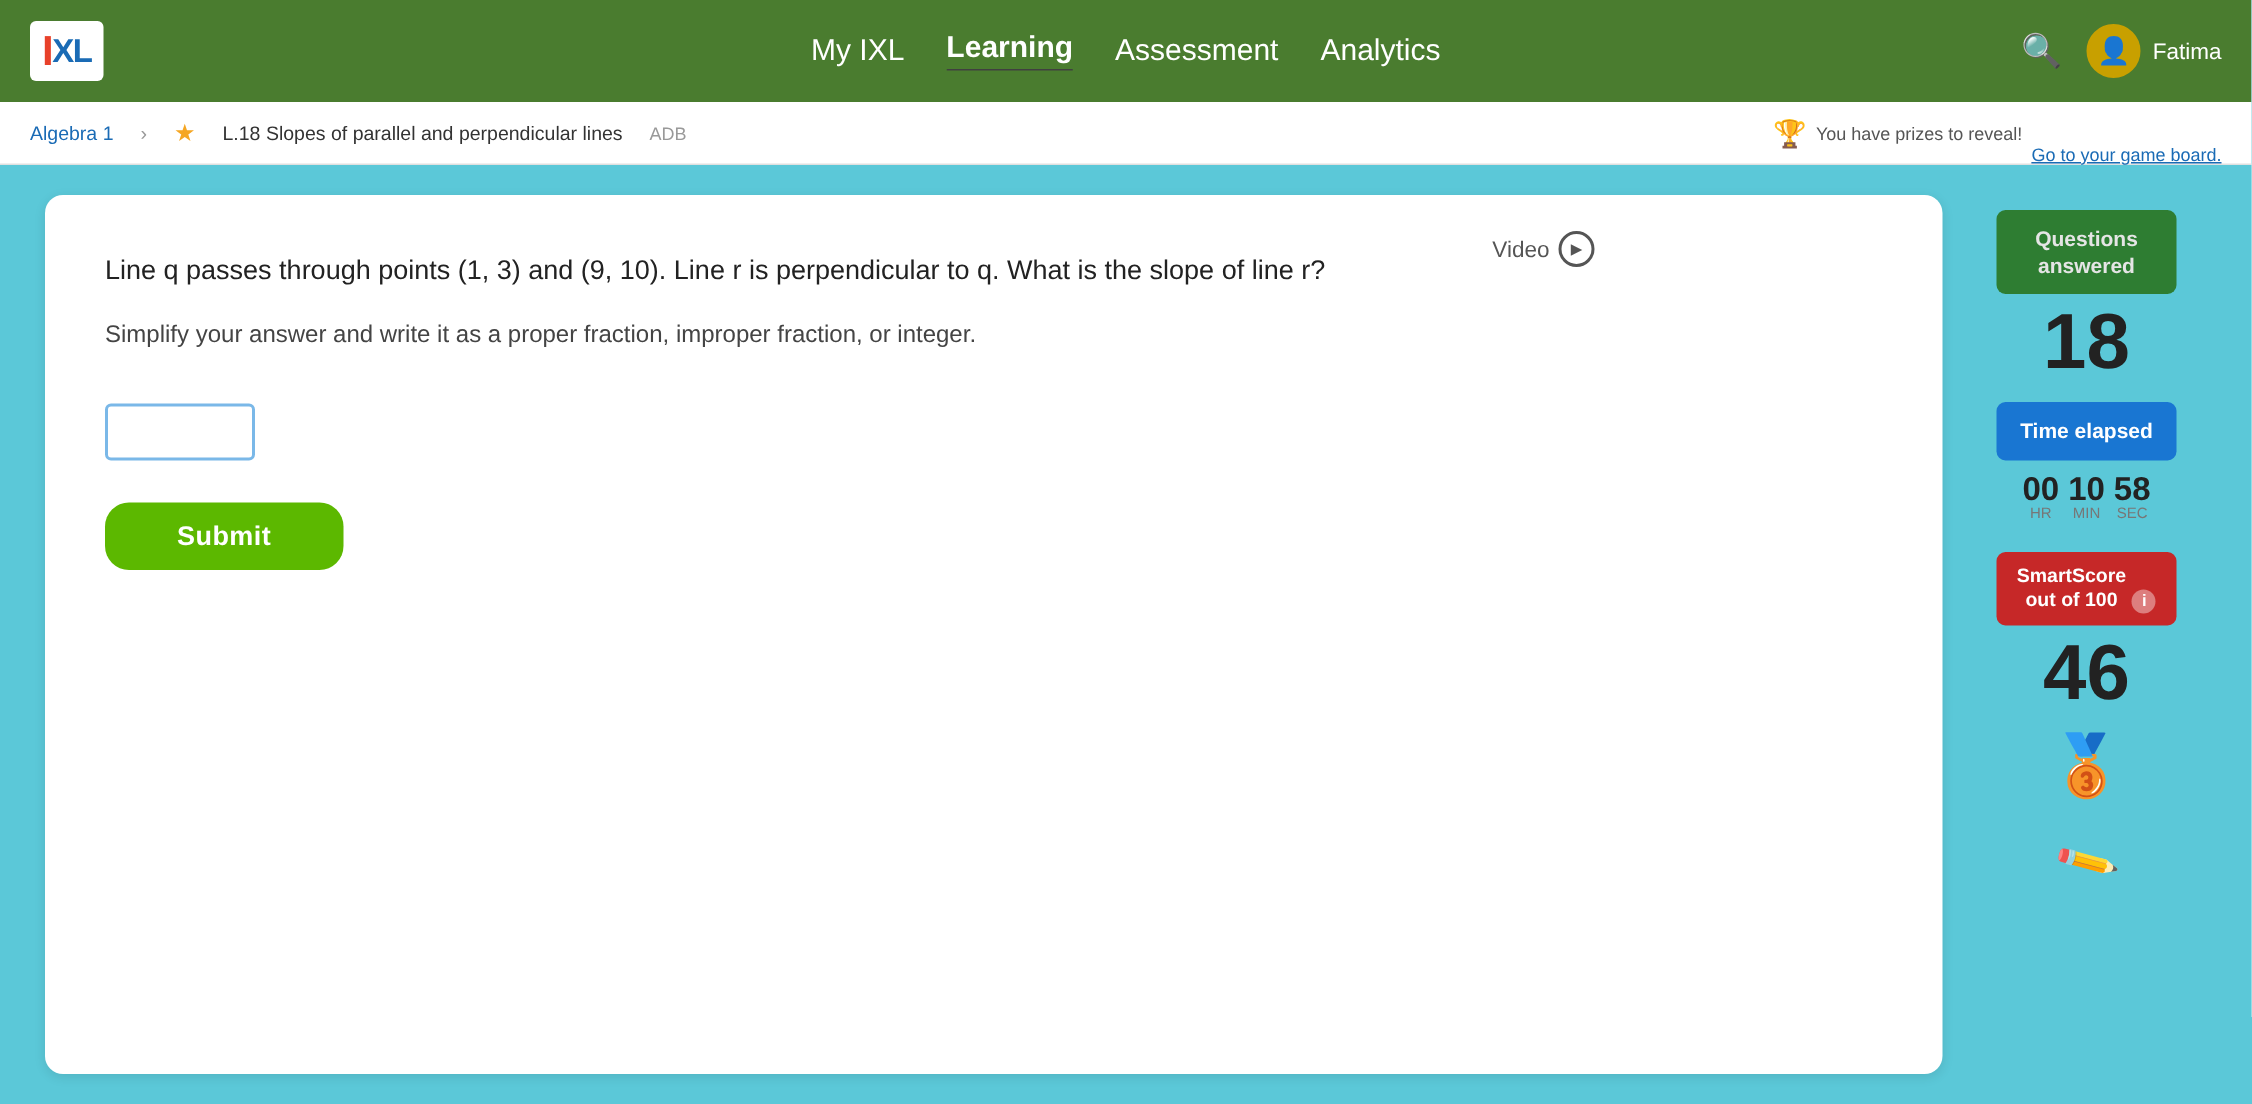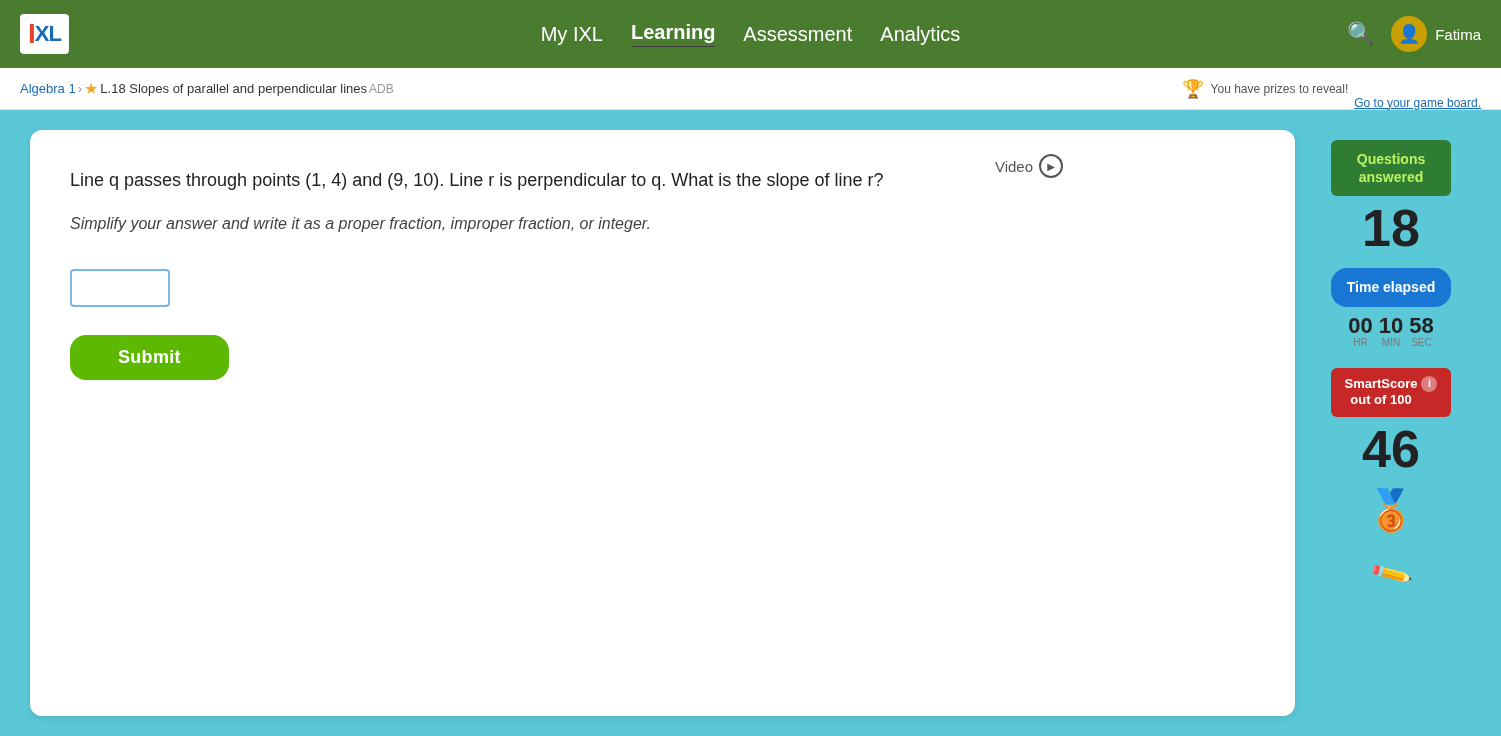--- a/index.html
+++ b/index.html
@@ -89,21 +89,21 @@
       height: 42px;
       display: flex;
       align-items: center;
       padding: 0 20px;
       border-bottom: 1px solid #e0e0e0;
       justify-content: space-between;
     }
     .breadcrumb {
       display: flex;
       align-items: center;
-      gap: 2px;
+      gap: 18px;
       font-size: 13px;
       color: #333;
     }
     .breadcrumb-link { color: #1a6bb5; cursor: pointer; text-decoration: none; }
     .breadcrumb-sep { color: #999; }
     .breadcrumb-star { color: #f5a623; font-size: 16px; }
     .breadcrumb-title { font-weight: 500; color: #333; }
     .breadcrumb-id { color: #999; font-size: 12px; }
     .prize-notice {
       display: flex;
@@ -133,21 +133,20 @@
       position: relative;
       box-shadow: 0 2px 8px rgba(0,0,0,0.1);
     }
     .question-text {
       font-size: 18px;
       color: #222;
       line-height: 1.6;
       margin-bottom: 20px;
     }
     .question-instruction {
-      font-style: italic;
       font-size: 16px;
       color: #444;
       margin-bottom: 36px;
     }
     .answer-input {
       border: 2px solid #7ab8e8;
       border-radius: 4px;
       width: 100px;
       height: 38px;
       font-size: 16px;
@@ -197,21 +196,21 @@
     .right-panel {
       width: 160px;
       display: flex;
       flex-direction: column;
       align-items: center;
       gap: 0;
       padding-top: 10px;
     }
     .questions-answered-btn {
       background: #2e7d32;
-      color: #bef264;
+      color: #e5e5e5;
       border: none;
       border-radius: 6px;
       padding: 10px 14px;
       font-size: 14px;
       font-weight: 600;
       cursor: pointer;
       text-align: center;
       width: 120px;
       line-height: 1.3;
       margin-bottom: 6px;
@@ -220,21 +219,21 @@
       font-size: 52px;
       font-weight: 700;
       color: #222;
       margin-bottom: 14px;
       line-height: 1;
     }
     .time-elapsed-btn {
       background: #1976d2;
       color: white;
       border: none;
-      border-radius: 16px;
+      border-radius: 6px;
       padding: 10px 14px;
       font-size: 14px;
       font-weight: 600;
       cursor: pointer;
       text-align: center;
       width: 120px;
       line-height: 1.3;
       margin-bottom: 8px;
     }
     .time-display {
@@ -265,21 +264,21 @@
       padding: 8px 10px;
       font-size: 13px;
       font-weight: 600;
       cursor: pointer;
       text-align: center;
       width: 120px;
       line-height: 1.3;
       margin-bottom: 6px;
       margin-top: 14px;
       display: flex;
-      align-items: flex-start;
+      align-items: flex-end;
       justify-content: center;
       gap: 4px;
     }
     .smart-score-value {
       font-size: 52px;
       font-weight: 700;
       color: #222;
       line-height: 1;
       margin-bottom: 12px;
     }
@@ -354,21 +353,21 @@
 <div class="main-area">
 
   <div class="question-card">
 
     
     <button class="video-btn">
       <span>Video</span>
       <div class="video-circle">▶</div>
     </button>
 
-    <p class="question-text">Line q passes through points (1, 4) and (9, 10). Line r is perpendicular to q. What is the slope of line r?</p>
+    <p class="question-text">Line q passes through points (1, 3) and (9, 10). Line r is perpendicular to q. What is the slope of line r?</p>
     <p class="question-instruction">Simplify your answer and write it as a proper fraction, improper fraction, or integer.</p>
 
     <input class="answer-input" type="text" style="">
 
     <button class="submit-btn">Submit</button>
   </div>
 
   <div class="right-panel">
 
     <button class="questions-answered-btn">Questions answered</button>

